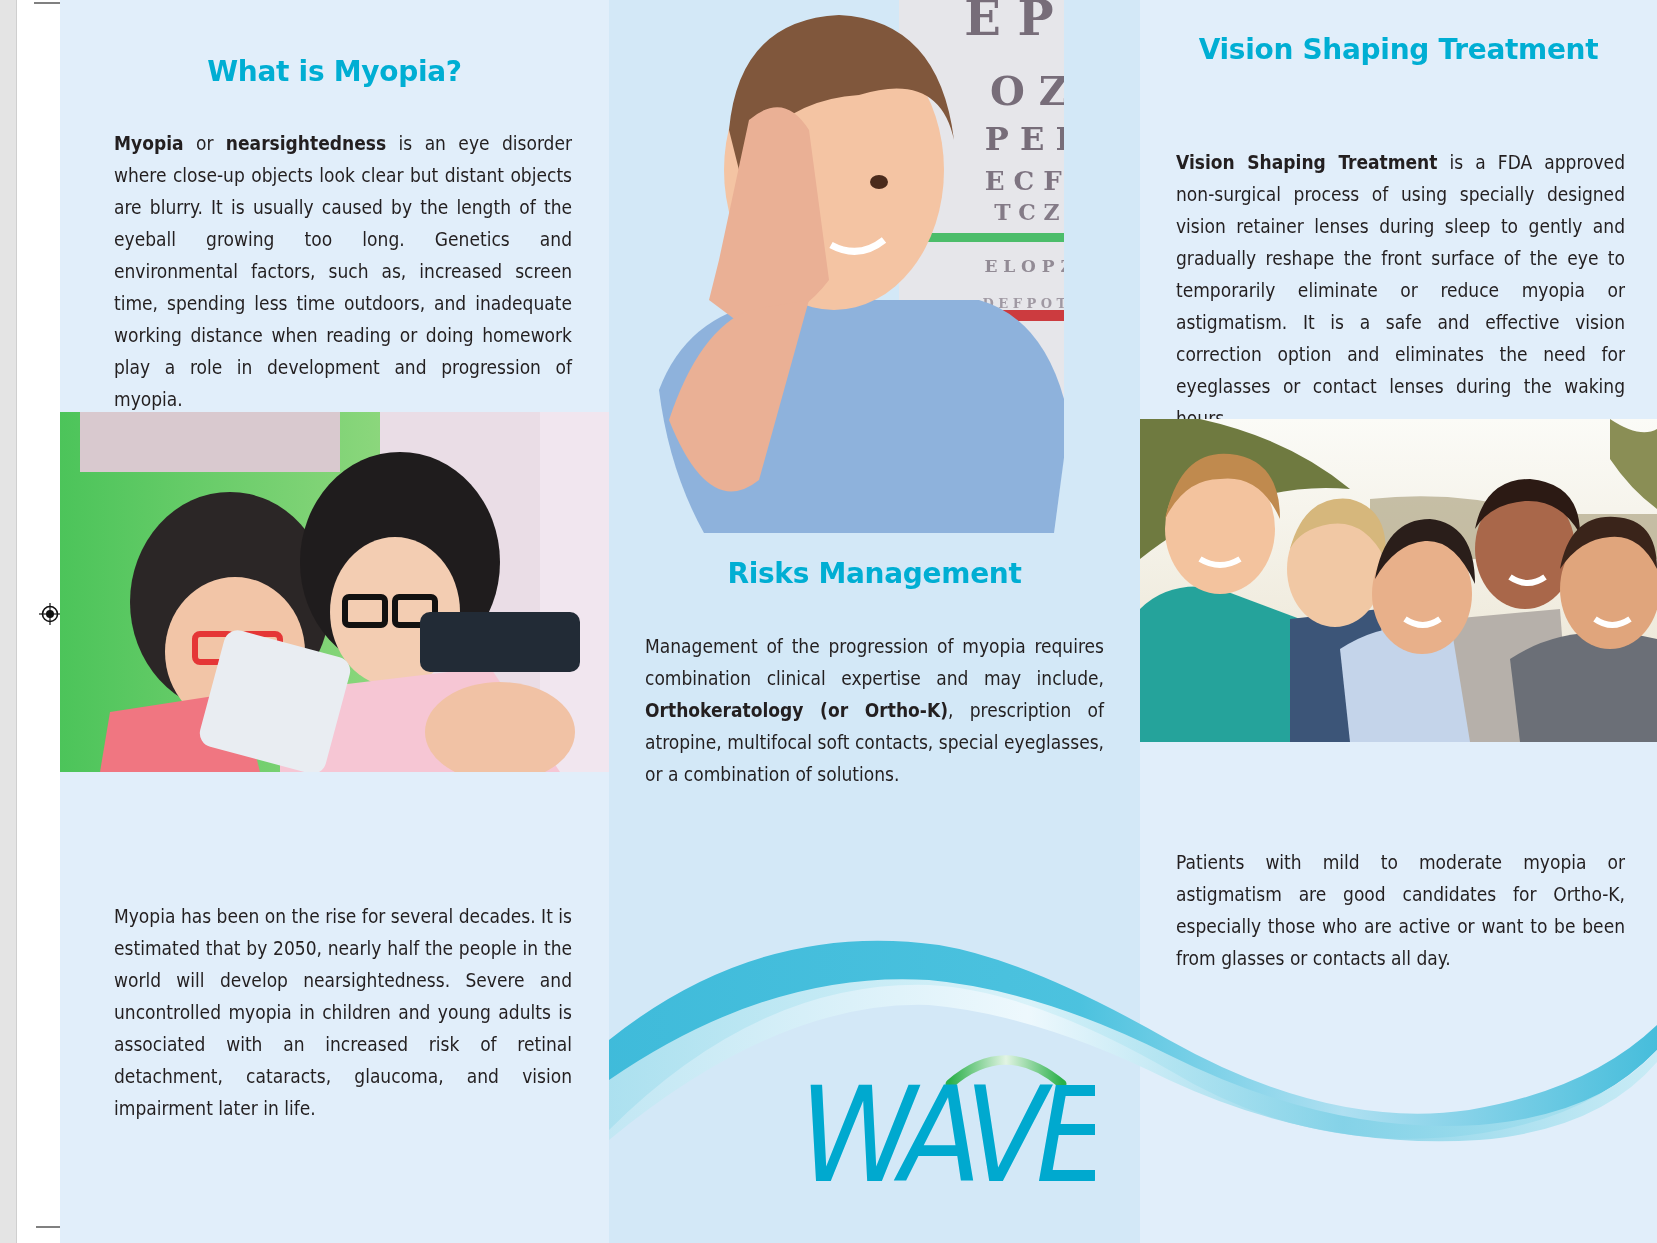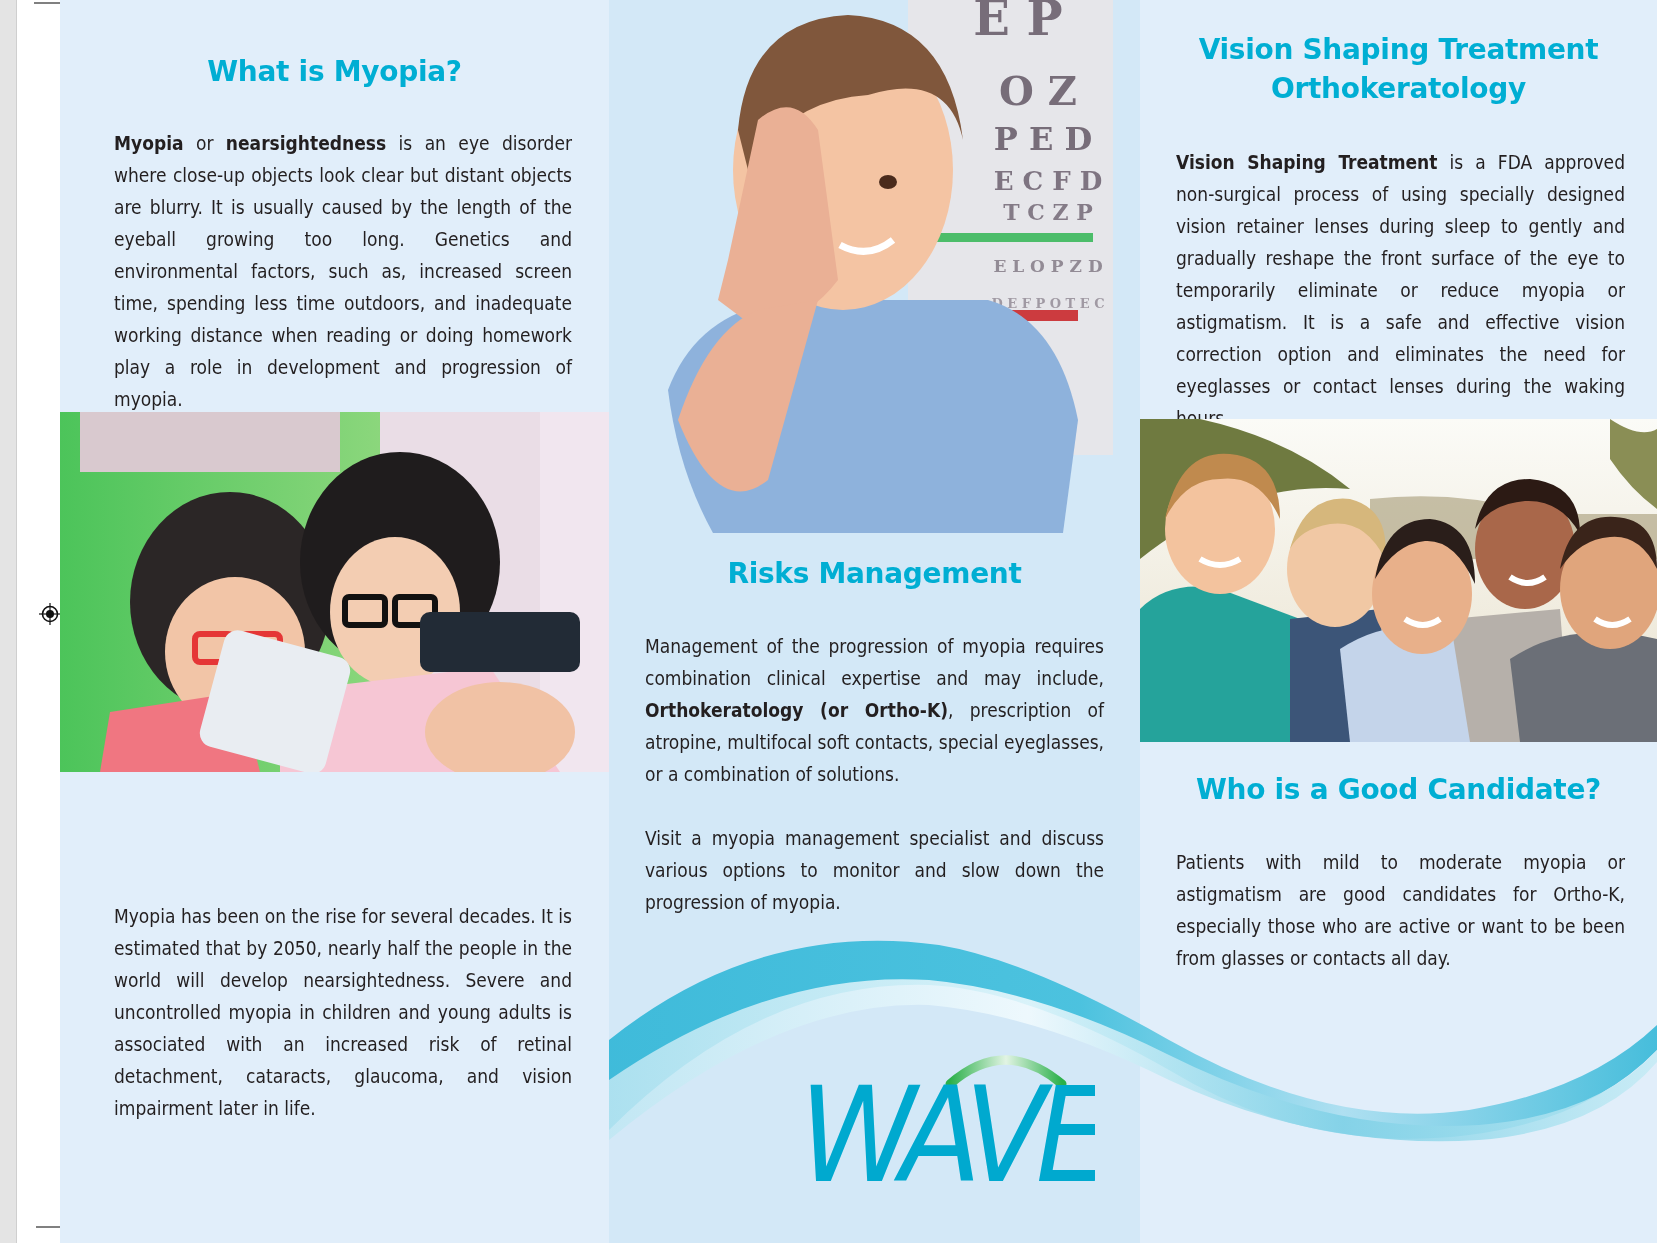--- a/index.html
+++ b/index.html
@@ -68,21 +68,21 @@
       <path d="M50 300 L180 280 L200 360 L40 360Z" fill="#f07681"></path>
       <rect x="150" y="230" width="130" height="120" rx="14" fill="#e9edf2" transform="rotate(15 215 290)"></rect>
       <rect x="360" y="200" width="160" height="60" rx="10" fill="#222b36"></rect>
       <ellipse cx="440" cy="320" rx="75" ry="50" fill="#f1c2a5"></ellipse>
     </svg>
   </div>
   <p class="body" style="left:54px;width:458px;top:900px">Myopia has been on the rise for several decades. It is estimated that by 2050, nearly half the people in the world will develop nearsightedness. Severe and uncontrolled myopia in children and young adults is associated with an increased risk of retinal detachment, cataracts, glaucoma, and vision impairment later in life.</p>
 </section>
 
 <section class="panel p-mid">
-  <div class="photo" style="left:9px;top:0;width:531px;height:540px">
+  <div class="photo" style="left:0;top:0;width:455px;height:540px">
     <svg width="531" height="540" viewBox="0 0 531 540">
       <rect x="290" y="0" width="205" height="455" fill="#e6e6ea"></rect>
       <g fill="#5c4f5e" font-family="DejaVu Serif,serif" font-weight="bold" text-anchor="middle">
         <text x="400" y="35" font-size="48" opacity="0.8">E  P</text>
         <text x="420" y="105" font-size="40" opacity="0.8">O  Z</text>
         <text x="425" y="150" font-size="32" opacity="0.8">P E D</text>
         <text x="430" y="190" font-size="26" opacity="0.75">E C F D</text>
         <text x="430" y="220" font-size="22" opacity="0.7">T C Z P</text>
         <text x="430" y="272" font-size="17" opacity="0.6">E L O P Z D</text>
         <text x="430" y="308" font-size="13" opacity="0.5">D E F P O T E C</text>
@@ -95,26 +95,24 @@
       <ellipse cx="270" cy="182" rx="9" ry="7" fill="#4a2b1c"></ellipse>
       <path d="M222 245 Q250 260 275 240" stroke="#fff" stroke-width="7" fill="none"></path>
       <path d="M140 120 Q175 90 200 130 L220 280 Q190 320 140 330 L100 300 L110 260Z" fill="#eab095"></path>
       <path d="M60 420 Q90 330 140 310 L200 300 L150 480 Q100 520 60 420Z" fill="#eab095"></path>
     </svg>
   </div>
   <h2 class="title" style="left:0;width:531px;top:554px">Risks Management</h2>
   <p class="body" style="left:36px;width:459px;top:630px">
     <span>Management of the progression of myopia requires combination clinical expertise and may include, </span><b>Orthokeratology (or Ortho-K)</b><span>, prescription of atropine, multifocal soft contacts, special eyeglasses, or a combination of solutions.</span>
   </p>
-  <p class="body" style="left:36px;width:459px;top:822px">Visit a myopia management specialist and discuss various options to monitor and slow down the progression of myopia.</p>
 </section>
 
 <section class="panel p-right">
   <h2 class="title" style="left:0;width:517px;top:30px">Vision Shaping Treatment</h2>
-  <h2 class="title" style="left:0;width:517px;top:69px">Orthokeratology</h2>
   <p class="body" style="left:36px;width:449px;top:146px">
     <b>Vision Shaping Treatment</b><span> is a FDA approved non-surgical process of using specially designed vision retainer lenses during sleep to gently and gradually reshape the front surface of the eye to temporarily eliminate or reduce myopia or astigmatism. It is a safe and effective vision correction option and eliminates the need for eyeglasses or contact lenses during the waking hours.</span>
   </p>
   <div class="photo" style="left:0;top:419px;width:517px;height:323px">
     <svg width="517" height="323" viewBox="0 0 517 323">
       <defs>
         <linearGradient id="sky" x1="0" y1="0" x2="0" y2="1">
             <stop offset="0" stop-color="#fbfbf7"></stop>
             <stop offset="1" stop-color="#e9e2cf"></stop>
           </linearGradient>
@@ -137,21 +135,20 @@
       <ellipse cx="385" cy="130" rx="50" ry="60" fill="#a9674a"></ellipse>
       <path d="M335 110 Q345 60 390 60 Q440 65 440 115 Q420 80 385 82 Q350 85 335 110Z" fill="#2c1a14"></path>
       <ellipse cx="470" cy="170" rx="50" ry="60" fill="#e0a57c"></ellipse>
       <path d="M420 150 Q430 95 475 98 Q517 100 517 150 Q500 115 470 118 Q440 120 420 150Z" fill="#3a241a"></path>
       <path d="M60 140 Q80 152 100 140" stroke="#fff" stroke-width="6" fill="none"></path>
       <path d="M265 200 Q283 212 300 200" stroke="#fff" stroke-width="6" fill="none"></path>
       <path d="M370 158 Q388 170 405 158" stroke="#fff" stroke-width="6" fill="none"></path>
       <path d="M455 200 Q472 212 490 200" stroke="#fff" stroke-width="6" fill="none"></path>
     </svg>
   </div>
-  <h2 class="title" style="left:0;width:517px;top:770px">Who is a Good Candidate?</h2>
   <p class="body" style="left:36px;width:449px;top:846px">Patients with mild to moderate myopia or astigmatism are good candidates for Ortho-K, especially those who are active or want to be been from glasses or contacts all day.</p>
 </section>
 
 <svg class="wave-svg" viewBox="0 0 1048 230" preserveAspectRatio="none">
   <defs>
     <linearGradient id="wv1" x1="0" y1="0" x2="1" y2="0">
       <stop offset="0" stop-color="#2fb6d7"></stop>
         <stop offset="0.45" stop-color="#3dbedc"></stop>
         <stop offset="0.7" stop-color="#a9def0"></stop>
         <stop offset="1" stop-color="#35b8d8"></stop>

